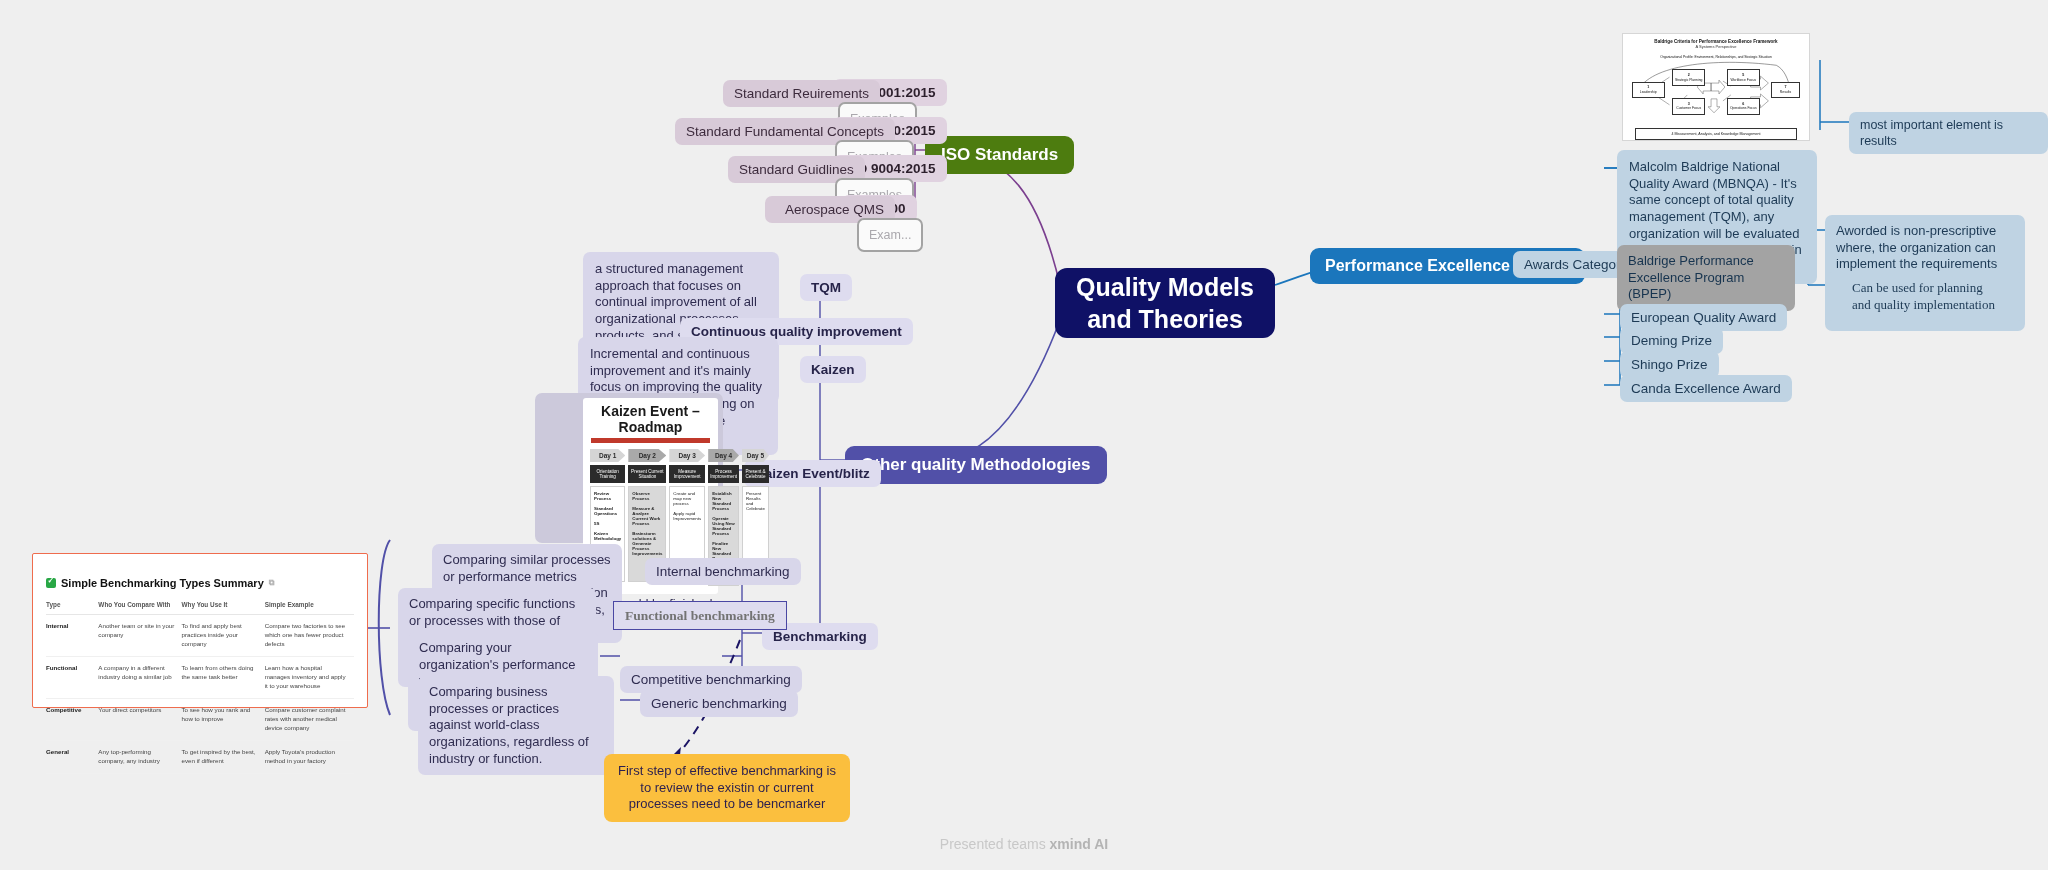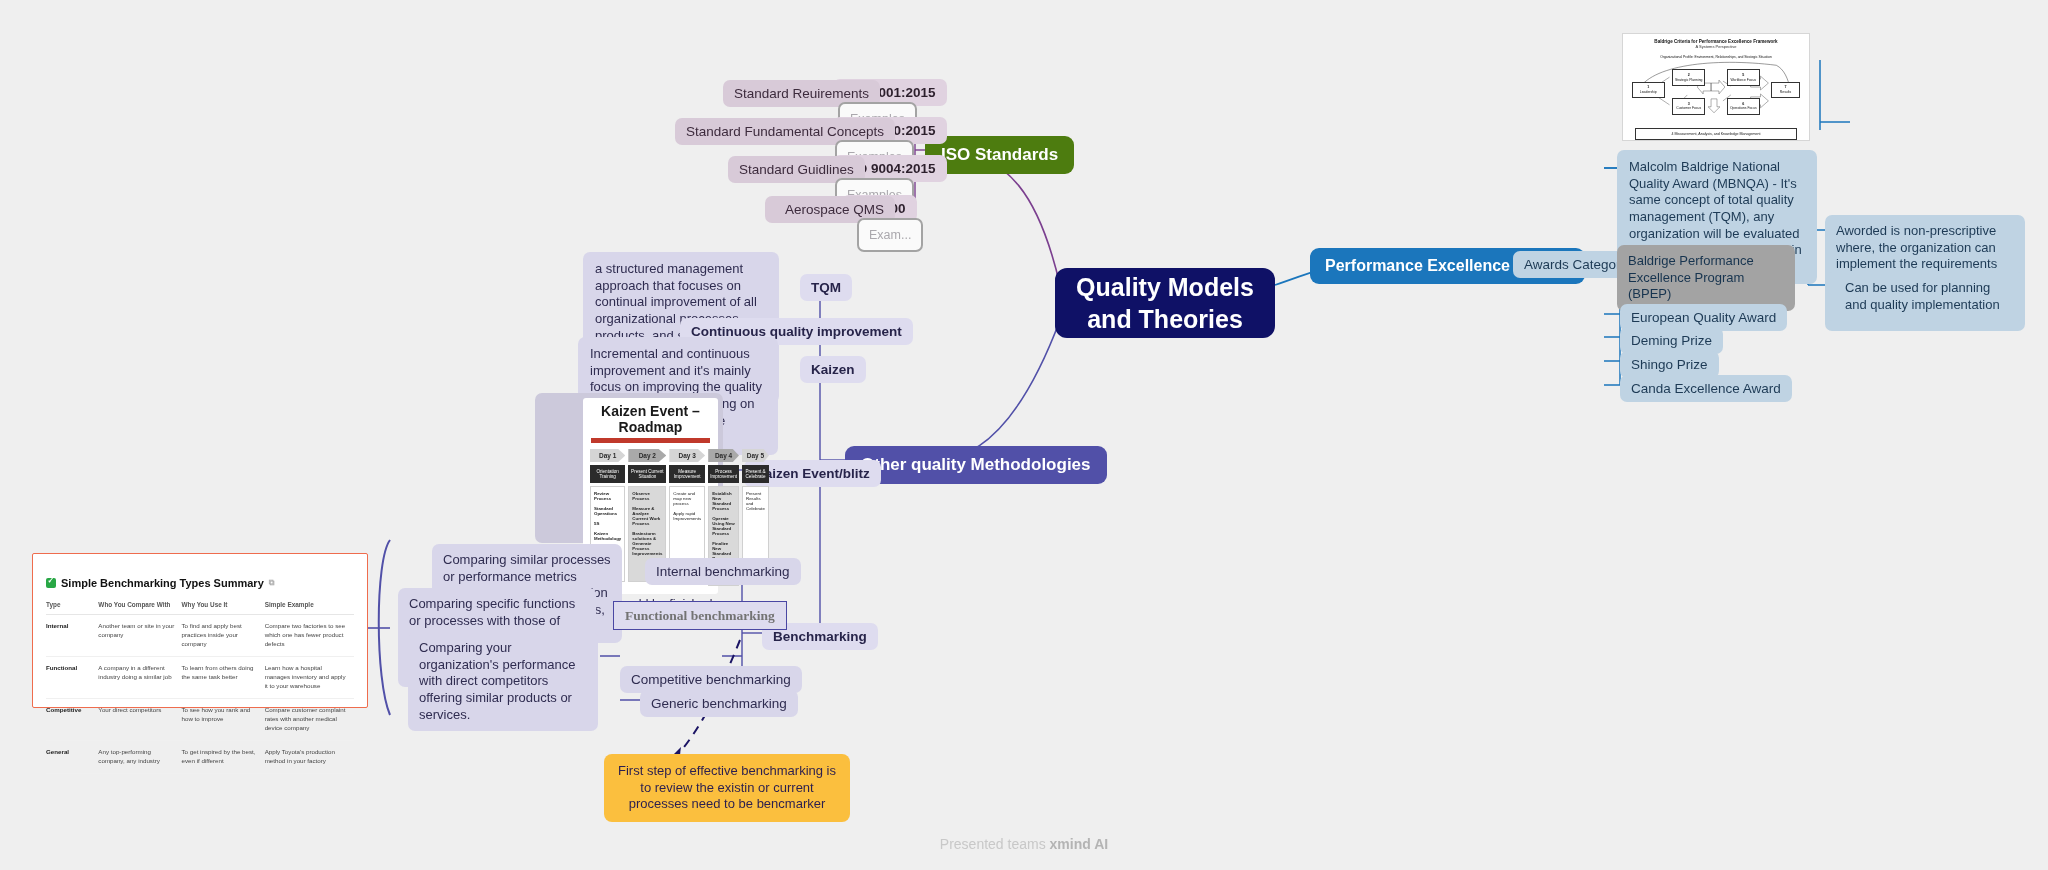--- a/index.html
+++ b/index.html
@@ -301,20 +301,23 @@
   <div class="node chip chip-lav" style="left:620px; top:646px;margin-top:20px;">
     <span>Competitive benchmarking</span>
   </div>
   <div class="node chip chip-lav multi" style="left:408px; top:632px; width:190px; padding:8px 11px;">
     <span>Comparing your organization's performance with direct competitors offering similar products or services.</span>
   </div>
 
   <div class="node chip chip-lav" style="left:640px; top:690px;">
     <span>Generic benchmarking</span>
   </div>
+  <div class="node chip chip-lav multi" style="left:418px; top:676px; width:196px; padding:8px 11px;">
+    <span>Comparing business processes or practices against world-class organizations, regardless of industry or function.</span>
+  </div>
 
   <div class="node note-yellow" style="left:604px; top:754px; width:246px;">
     <span>First step of effective benchmarking is to review the existin or current processes need to be bencmarker</span>
   </div>
 
   <div class="tablecard" style="left:32px; top:553px; width:336px; height:155px;">
     <div class="tc-title">
       <span class="tc-check"></span>
       <span>Simple Benchmarking Types Summary</span>
       <span class="tc-copy">⧉</span>
@@ -406,29 +409,32 @@
         <span>Results</span>
       </div>
     </div>
     <div class="bf-bottom">4  Measurement, Analysis, and Knowledge Management</div>
   </div>
 
   <div class="node chip chip-blue multi" style="left:1617px; top:150px; width:200px; padding:9px 12px;">
     <span>Malcolm Baldrige National Quality Award (MBNQA) - It's same concept of total quality management (TQM), any organization will be evaluated based on 7 areas as shown in photo above</span>
   </div>
 
+  <div class="node chip chip-blue" style="left:1849px; top:112px; font-size:12.5px;">
+    <span>most important element is results</span>
+  </div>
 
   <div class="node chip chip-blue-deep multi" style="left:1617px; top:245px; width:178px; padding:8px 11px;">
     <span>Baldrige Performance Excellence Program (BPEP)</span>
   </div>
 
   <div class="node chip chip-blue multi" style="left:1825px; top:215px; width:200px; padding:8px 11px;">
     <span>Aworded is non-prescriptive where, the organization can implement the requirements by any way to satisfy the critical requirements as needed</span>
   </div>
-  <div class="node chip chip-blue multi" style="left:1825px; top:272px; width:200px; padding:8px 20px;">
+  <div class="node chip chip-blue multi" style="left:1825px; top:272px; width:200px; padding:8px 27px;font-family:Liberation Serif, serif;">
     <span>Can be used for planning and quality implementation</span>
   </div>
 
   <div class="node chip chip-blue" style="left:1620px; top:304px;">
     <span>European Quality Award</span>
   </div>
   <div class="node chip chip-blue" style="left:1620px; top:327px;">
     <span>Deming Prize</span>
   </div>
   <div class="node chip chip-blue" style="left:1620px; top:351px;">

